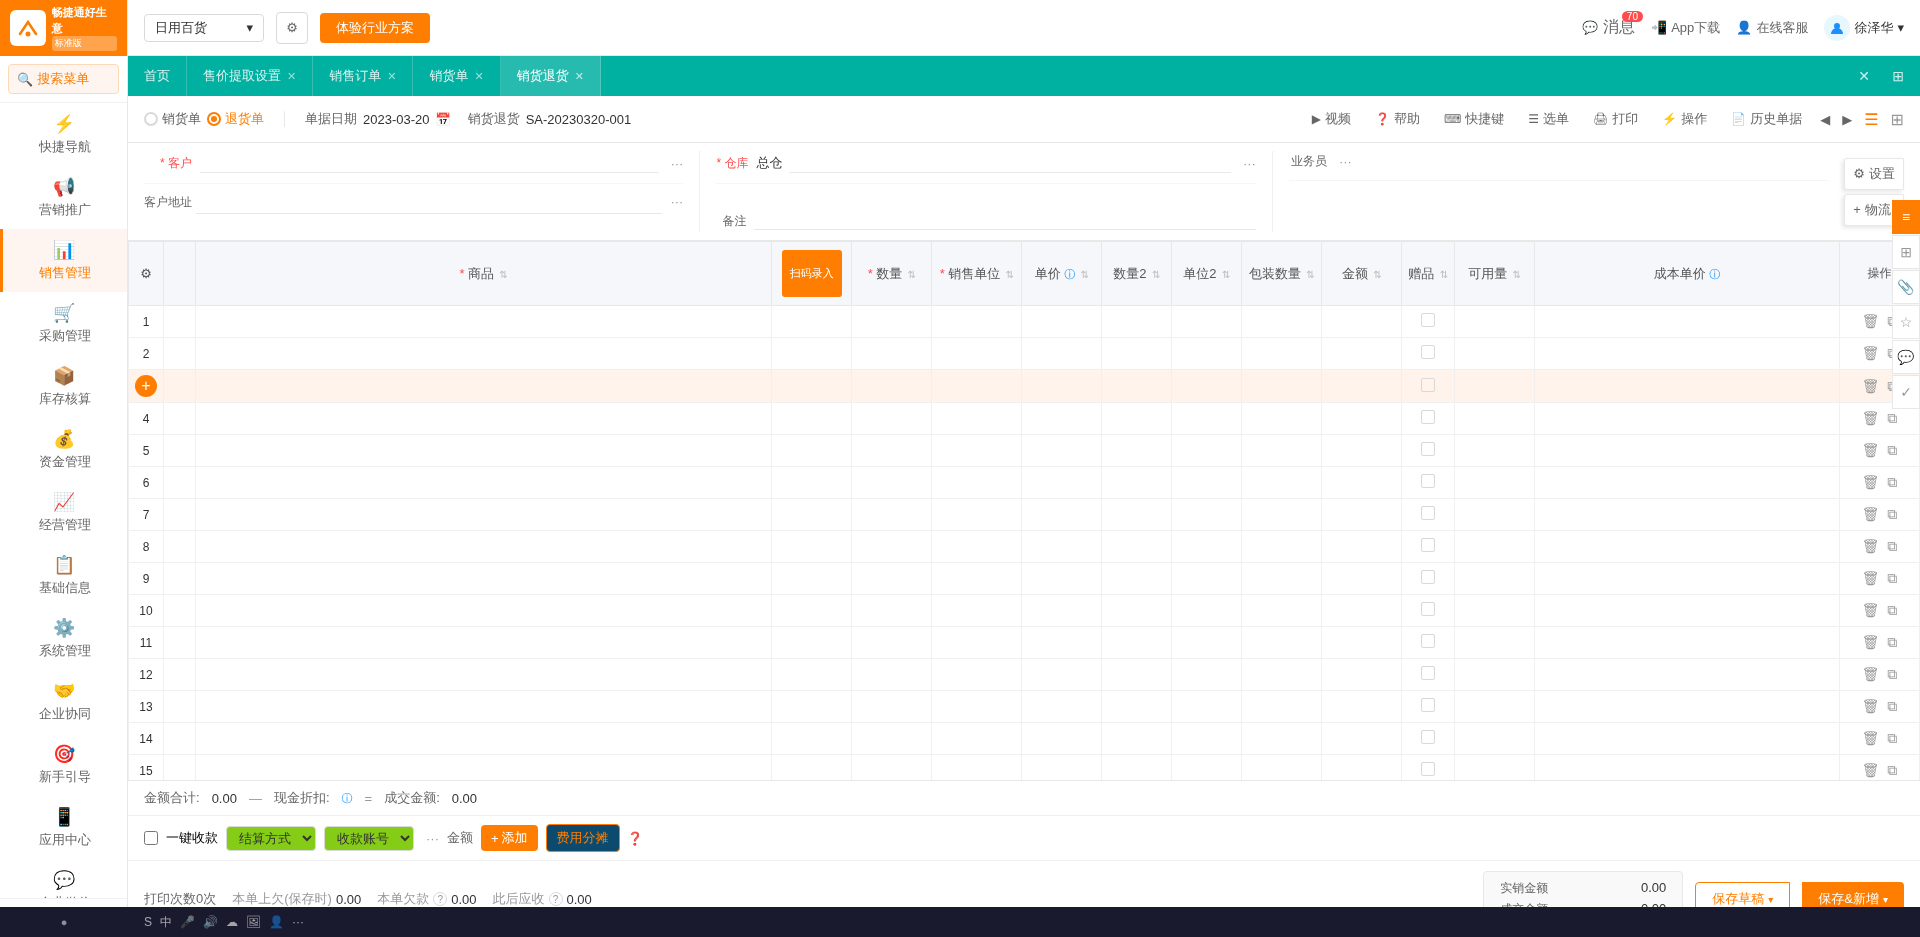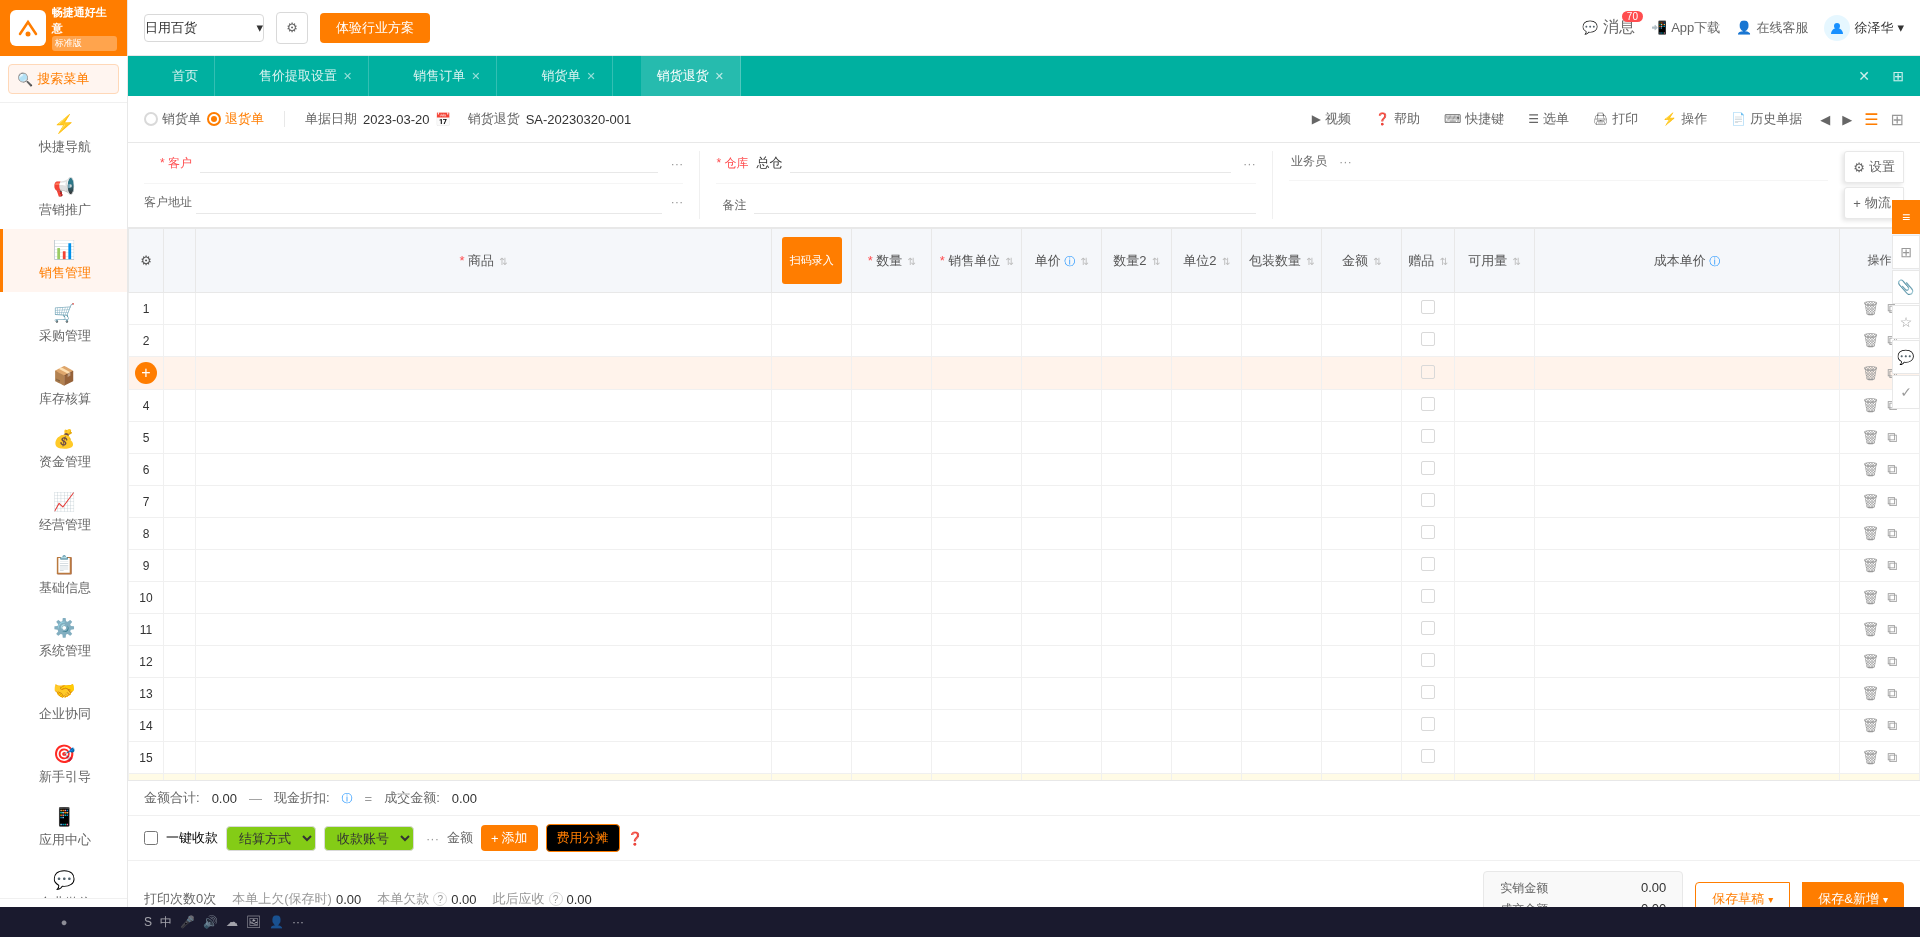--- a/index.html
+++ b/index.html
@@ -19,21 +19,21 @@
     .sidebar-item.active { background: #fff5f0; color: #ff7d00; border-left-color: #ff7d00; }
     .sidebar-icon { font-size: 18px; }
     .sidebar-bottom { padding: 8px; display: flex; gap: 6px; border-top: 1px solid #f0f0f0; }
     .sidebar-bottom-btn { flex: 1; background: none; border: none; cursor: pointer; font-size: 18px; color: #999; display: flex; align-items: center; justify-content: center; }
 
     
     .main { flex: 1; display: flex; flex-direction: column; overflow: hidden; }
 
     
     .topbar { height: 56px; background: #fff; border-bottom: 1px solid #e8e8e8; display: flex; align-items: center; padding: 0 16px; gap: 12px; }
-    .topbar-select { border: 1px solid #d9d9d9; border-radius: 4px; padding: 4px 0; background: #fff; min-width: 120px; color: #333; display: flex; align-items: center; gap: 4px; cursor: pointer; }
+    .topbar-select { border: 1px solid #d9d9d9; border-radius: 4px; padding: 4px 10px; background: #fff; min-width: 120px; color: #333; display: flex; align-items: center; gap: 4px; cursor: pointer; }
     .topbar-gear { width: 32px; height: 32px; border: 1px solid #d9d9d9; border-radius: 4px; background: #fff; display: flex; align-items: center; justify-content: center; cursor: pointer; color: #666; }
     .topbar-trial { background: #ff7d00; color: #fff; border: none; border-radius: 4px; padding: 6px 16px; cursor: pointer; font-size: 13px; }
     .topbar-right { margin-left: auto; display: flex; align-items: center; gap: 16px; }
     .topbar-msg { display: flex; align-items: center; gap: 4px; color: #666; cursor: pointer; position: relative; }
     .badge { background: #ff4d4f; color: #fff; border-radius: 10px; padding: 0 5px; font-size: 10px; position: absolute; top: -6px; right: -8px; min-width: 16px; text-align: center; }
     .topbar-link { display: flex; align-items: center; gap: 4px; color: #666; cursor: pointer; }
     .topbar-user { display: flex; align-items: center; gap: 4px; color: #333; cursor: pointer; }
     .user-avatar { width: 26px; height: 26px; border-radius: 50%; background: #e6f7ff; display: flex; align-items: center; justify-content: center; font-size: 12px; color: #1890ff; }
     .tabs-end-btn { width: 28px; height: 28px; border: none; background: none; cursor: pointer; color: #666; font-size: 16px; display: flex; align-items: center; justify-content: center; }
 
@@ -80,41 +80,41 @@
     .footer-summary { background: #fff; padding: 8px 16px; border-top: 1px solid #e8e8e8; display: flex; align-items: center; gap: 12px; }
     .footer-label { color: #666; }
     .footer-value { color: #333; font-weight: 500; }
     .footer-sep { color: #999; }
     .footer-eq { color: #999; }
     .footer-payment { background: #fff; padding: 8px 16px; border-top: 1px solid #f0f0f0; display: flex; align-items: center; gap: 8px; }
     .checkbox-small { width: 14px; height: 14px; border: 1px solid #d9d9d9; border-radius: 2px; cursor: pointer; }
     .payment-select { border: 1px solid #d9d9d9; border-radius: 4px; padding: 3px 8px; color: #333; background: #84cc16; }
     .add-btn { background: #ff7d00; color: #fff; border: none; border-radius: 4px; padding: 4px 10px; cursor: pointer; display: flex; align-items: center; gap: 3px; }
     .fee-btn { border: 1px solid #d9d9d9; border-radius: 4px; padding: 4px 10px; background: #fff; cursor: pointer; color: #666; display: flex; align-items: center; gap: 3px; }
-    .fee-btn.active { background: #000000; border-color: #ff7d00; color: #ff7d00; }
+    .fee-btn.active { background: #0c4a6e; border-color: #ff7d00; color: #ff7d00; }
 
     .footer-bottom { background: #fff; padding: 10px 16px; border-top: 1px solid #f0f0f0; display: flex; align-items: center; gap: 16px; }
     .footer-stat { display: flex; align-items: center; gap: 4px; color: #666; font-size: 12px; }
     .footer-stat-label { color: #999; }
     .footer-stat-value { color: #333; }
     .footer-stat-circle { width: 14px; height: 14px; border-radius: 50%; border: 1px solid #d9d9d9; display: inline-flex; align-items: center; justify-content: center; font-size: 10px; color: #999; cursor: pointer; }
 
     .right-summary { margin-left: auto; background: #f9f9f9; border: 1px solid #e8e8e8; border-radius: 4px; padding: 8px 16px; display: flex; flex-direction: column; gap: 4px; min-width: 200px; }
     .summary-row { display: flex; justify-content: space-between; gap: 20px; }
     .summary-label { color: #666; font-size: 12px; }
     .summary-value { color: #333; font-size: 13px; font-weight: 500; }
 
     .save-btns { display: flex; gap: 12px; justify-content: space-between; }
     .save-draft { background: #fff; border: 1px solid #ff7d00; color: #ff7d00; border-radius: 4px 0 0 4px; padding: 7px 16px; cursor: pointer; display: flex; align-items: center; gap: 4px; }
     .save-new { background: #ff7d00; color: #fff; border: none; border-radius: 0 4px 4px 0; padding: 7px 16px; cursor: pointer; display: flex; align-items: center; gap: 4px; }
     .btn-arrow { display: flex; align-items: center; font-size: 10px; }
 
     
     .page-tabs { background: #00b0a0; display: flex; align-items: center; height: 40px; padding: 0; }
-    .page-tab { padding: 0 16px; height: 56px; display: flex; align-items: center; gap: 6px; cursor: pointer; color: rgba(255,255,255,0.85); font-size: 13px; border-right: 1px solid rgba(255,255,255,0.2); margin-left: 28px; }
+    .page-tab { padding: 0 16px; height: 56px; display: flex; align-items: center; gap: 6px; cursor: pointer; color: rgba(255,255,255,0.85); font-size: 13px; border-right: 1px solid rgba(255,255,255,0.2); }
     .page-tab.active { background: rgba(255,255,255,0.15); color: #fff; font-weight: 500; }
     .page-tab-close { font-size: 11px; opacity: 0.7; cursor: pointer; }
     .settings-side-btn { background: #fff; border: 1px solid #e8e8e8; border-radius: 3px 0 0 3px; padding: 6px 8px; cursor: pointer; color: #666; font-size: 11px; display: flex; align-items: center; gap: 4px; white-space: nowrap; box-shadow: -2px 2px 4px rgba(0,0,0,0.1); }
     .sort-icon { color: #bbb; font-size: 10px; margin-left: 2px; cursor: pointer; }
 
     
     .float-right { position: fixed; right: 0; top: 200px; z-index: 50; display: flex; flex-direction: column; gap: 1px; }
     .float-btn { width: 28px; padding: 8px 0; background: #fff; border: 1px solid #e8e8e8; display: flex; align-items: center; justify-content: center; cursor: pointer; color: #999; font-size: 14px; writing-mode: horizontal-tb; }
     .float-btn.active { background: #ff7d00; color: #fff; border-color: #ff7d00; }
 
@@ -319,21 +319,21 @@
           <input type="text" class="form-input" style="flex: 1 1 0%; border-top: none; border-right: none; border-left: none; border-image: initial; border-bottom: 1px solid rgb(232, 232, 232); padding: 2px 4px; outline: none; color: rgb(255, 125, 0);" value="">
           <span class="form-ellipsis">···</span>
         </div>
         <div style="display:flex; align-items:flex-start; padding:10px 0; gap:4px;">
           <span style="color:#666; min-width:48px; text-align:right; font-size:12px;">客户地址</span>
           <input type="text" class="form-input" style="flex: 1 1 0%; border-top: none; border-right: none; border-left: none; border-image: initial; border-bottom: 1px solid rgb(232, 232, 232); padding: 2px 4px; outline: none;" value="">
           <span class="form-ellipsis">···</span>
         </div>
       </div>
       <div style="width:1px; background:#f0f0f0; margin:8px 16px;"></div>
-      <div style="flex:1; display:flex; flex-direction:column;">
+      <div style="flex:1; display:flex; flex-direction:column;gap:16px;">
         <div style="display:flex; align-items:center; padding:10px 0; border-bottom:1px solid #f5f5f5; gap:8px;">
           <span style="color:#ff4d4f; min-width:30px; text-align:right; font-size:12px;">* 仓库</span>
           <span style="color:#333;">总仓</span>
           <input type="text" class="form-input" style="flex: 1 1 0%; border-top: none; border-right: none; border-left: none; border-image: initial; border-bottom: 1px solid rgb(232, 232, 232); padding: 2px 4px; outline: none;" value="">
           <span class="form-ellipsis">···</span>
         </div>
         <div style="display:flex; align-items:flex-end; padding:10px 0; gap:8px;">
           <span style="color:#666; min-width:30px; text-align:right; font-size:12px;">备注</span>
           <input type="text" class="form-input" style="flex: 1 1 0%; border-top: none; border-right: none; border-left: none; border-image: initial; border-bottom: 1px solid rgb(232, 232, 232); padding: 2px 4px; outline: none;" value="">
         </div>

